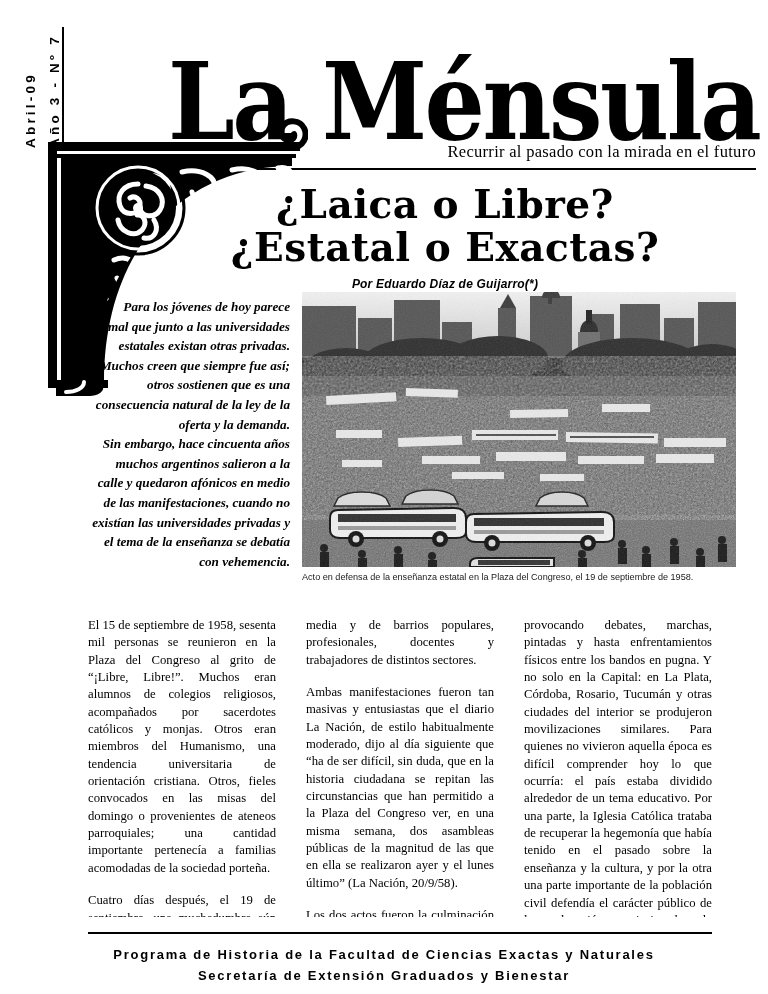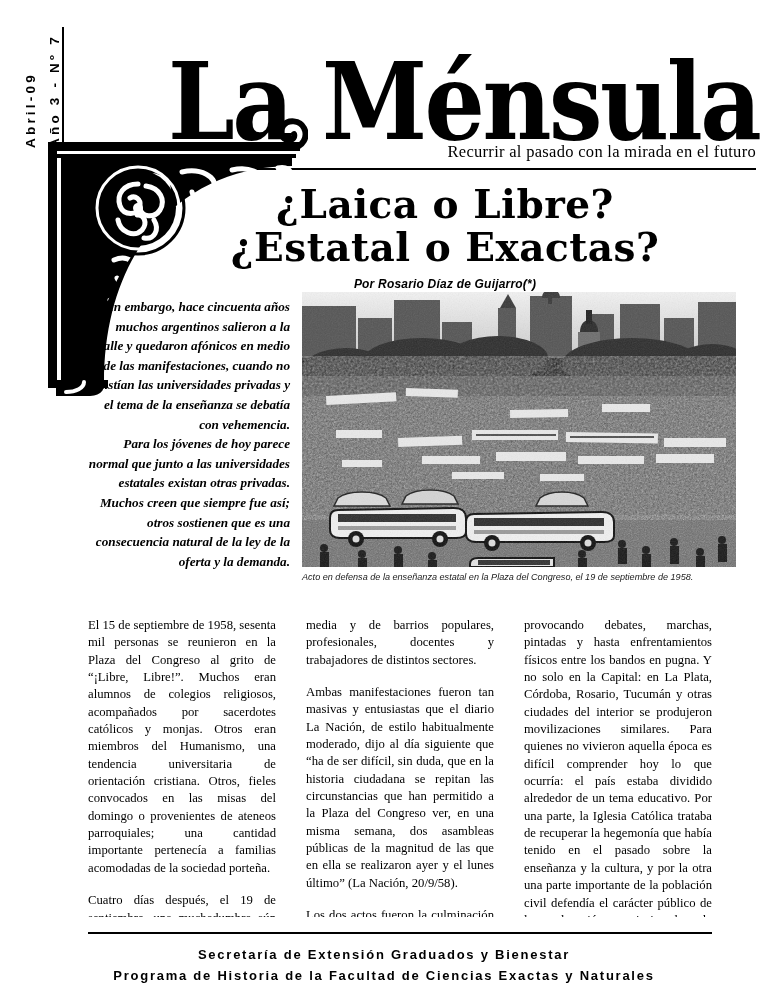--- a/index.html
+++ b/index.html
@@ -154,21 +154,20 @@
     overflow: hidden;
   }
   .photo-box svg { display: block; }
 
   .caption {
     position: absolute;
     left: 302px;
     top: 572px;
     width: 440px;
     font-family: "Liberation Sans", "DejaVu Sans", sans-serif;
-    font-style: italic;
     font-size: 9.1px;
     line-height: 11.6px;
     color: #1a1a1a;
   }
   .caption p { margin: 0; }
 
   
   .columns {
     position: absolute;
     left: 88px;
@@ -286,26 +285,26 @@
       <rect x="6" y="288" width="60" height="8" fill="#000"></rect>
       <path d="M14 296 L14 304 L46 304 C58 304 64 298 60 292 L14 292 Z" fill="#000"></path>
       <path d="M24 300 C34 300 42 296 42 290" fill="none" stroke="#ffffff" stroke-width="4" stroke-linecap="round"></path>
     </g>
   </svg>
 </div>
 
 <div class="headline-block">
   <h2 class="headline line1">¿Laica o Libre?</h2>
   <h2 class="headline line2">¿Estatal o Exactas?</h2>
-  <div class="byline">Por Rosario Díaz de Guijarro(*)</div>
+  <div class="byline">Por Eduardo Díaz de Guijarro(*)</div>
 </div>
 
 <div class="lede">
+  <p>Para los jóvenes de hoy parece normal que junto a las universidades estatales existan otras privadas. Muchos creen que siempre fue así; otros sostienen que es una consecuencia natural de la ley de la oferta y la demanda.</p>
   <p>Sin embargo, hace cincuenta años muchos argentinos salieron a la calle y  quedaron afónicos en medio de las manifestaciones, cuando no existían las universidades privadas y el tema de la enseñanza se debatía con vehemencia.</p>
-  <p>Para los jóvenes de hoy parece normal que junto a las universidades estatales existan otras privadas. Muchos creen que siempre fue así; otros sostienen que es una consecuencia natural de la ley de la oferta y la demanda.</p>
 </div>
 
 <div class="photo-box">
   <svg width="434" height="275" viewBox="0 0 434 275" xmlns="http://www.w3.org/2000/svg">
     <defs>
       <filter id="grain">
         <feTurbulence type="fractalNoise" baseFrequency="0.85" numOctaves="4" result="n"></feTurbulence>
         <feColorMatrix type="saturate" values="0"></feColorMatrix>
         <feComponentTransfer>
             <feFuncA type="linear" slope="0.55"></feFuncA>
@@ -458,15 +457,15 @@
     <p>Los dos actos fueron la culminación de un proceso comenzado tres años antes y que, con altibajos, había conmocionado a la sociedad argentina,</p>
   </div>
   <div class="column">
     <p>provocando debates, marchas, pintadas y hasta enfrentamientos físicos entre los bandos en pugna. Y no solo en la Capital: en La Plata, Córdoba, Rosario, Tucumán y otras ciudades del interior se produjeron movilizaciones similares. Para quienes no vivieron aquella época es difícil comprender hoy lo que ocurría: el país estaba dividido alrededor de un tema educativo. Por una parte, la Iglesia Católica trataba de recuperar la hegemonía que había tenido en el pasado sobre la enseñanza y la cultura, y por la otra una parte importante de la población civil defendía el carácter público de la educación, priorizando la responsabilidad del Estado sobre ella.</p>
 
   </div>
 </div>
 
 <div class="footer-rule"></div>
 <div class="footer">
+  <div>Programa de Historia de la Facultad de Ciencias Exactas y Naturales</div>
   <div>Secretaría de Extensión Graduados y Bienestar</div>
-  <div>Programa de Historia de la Facultad de Ciencias Exactas y Naturales</div>
 </div>
 
 </body></html>

